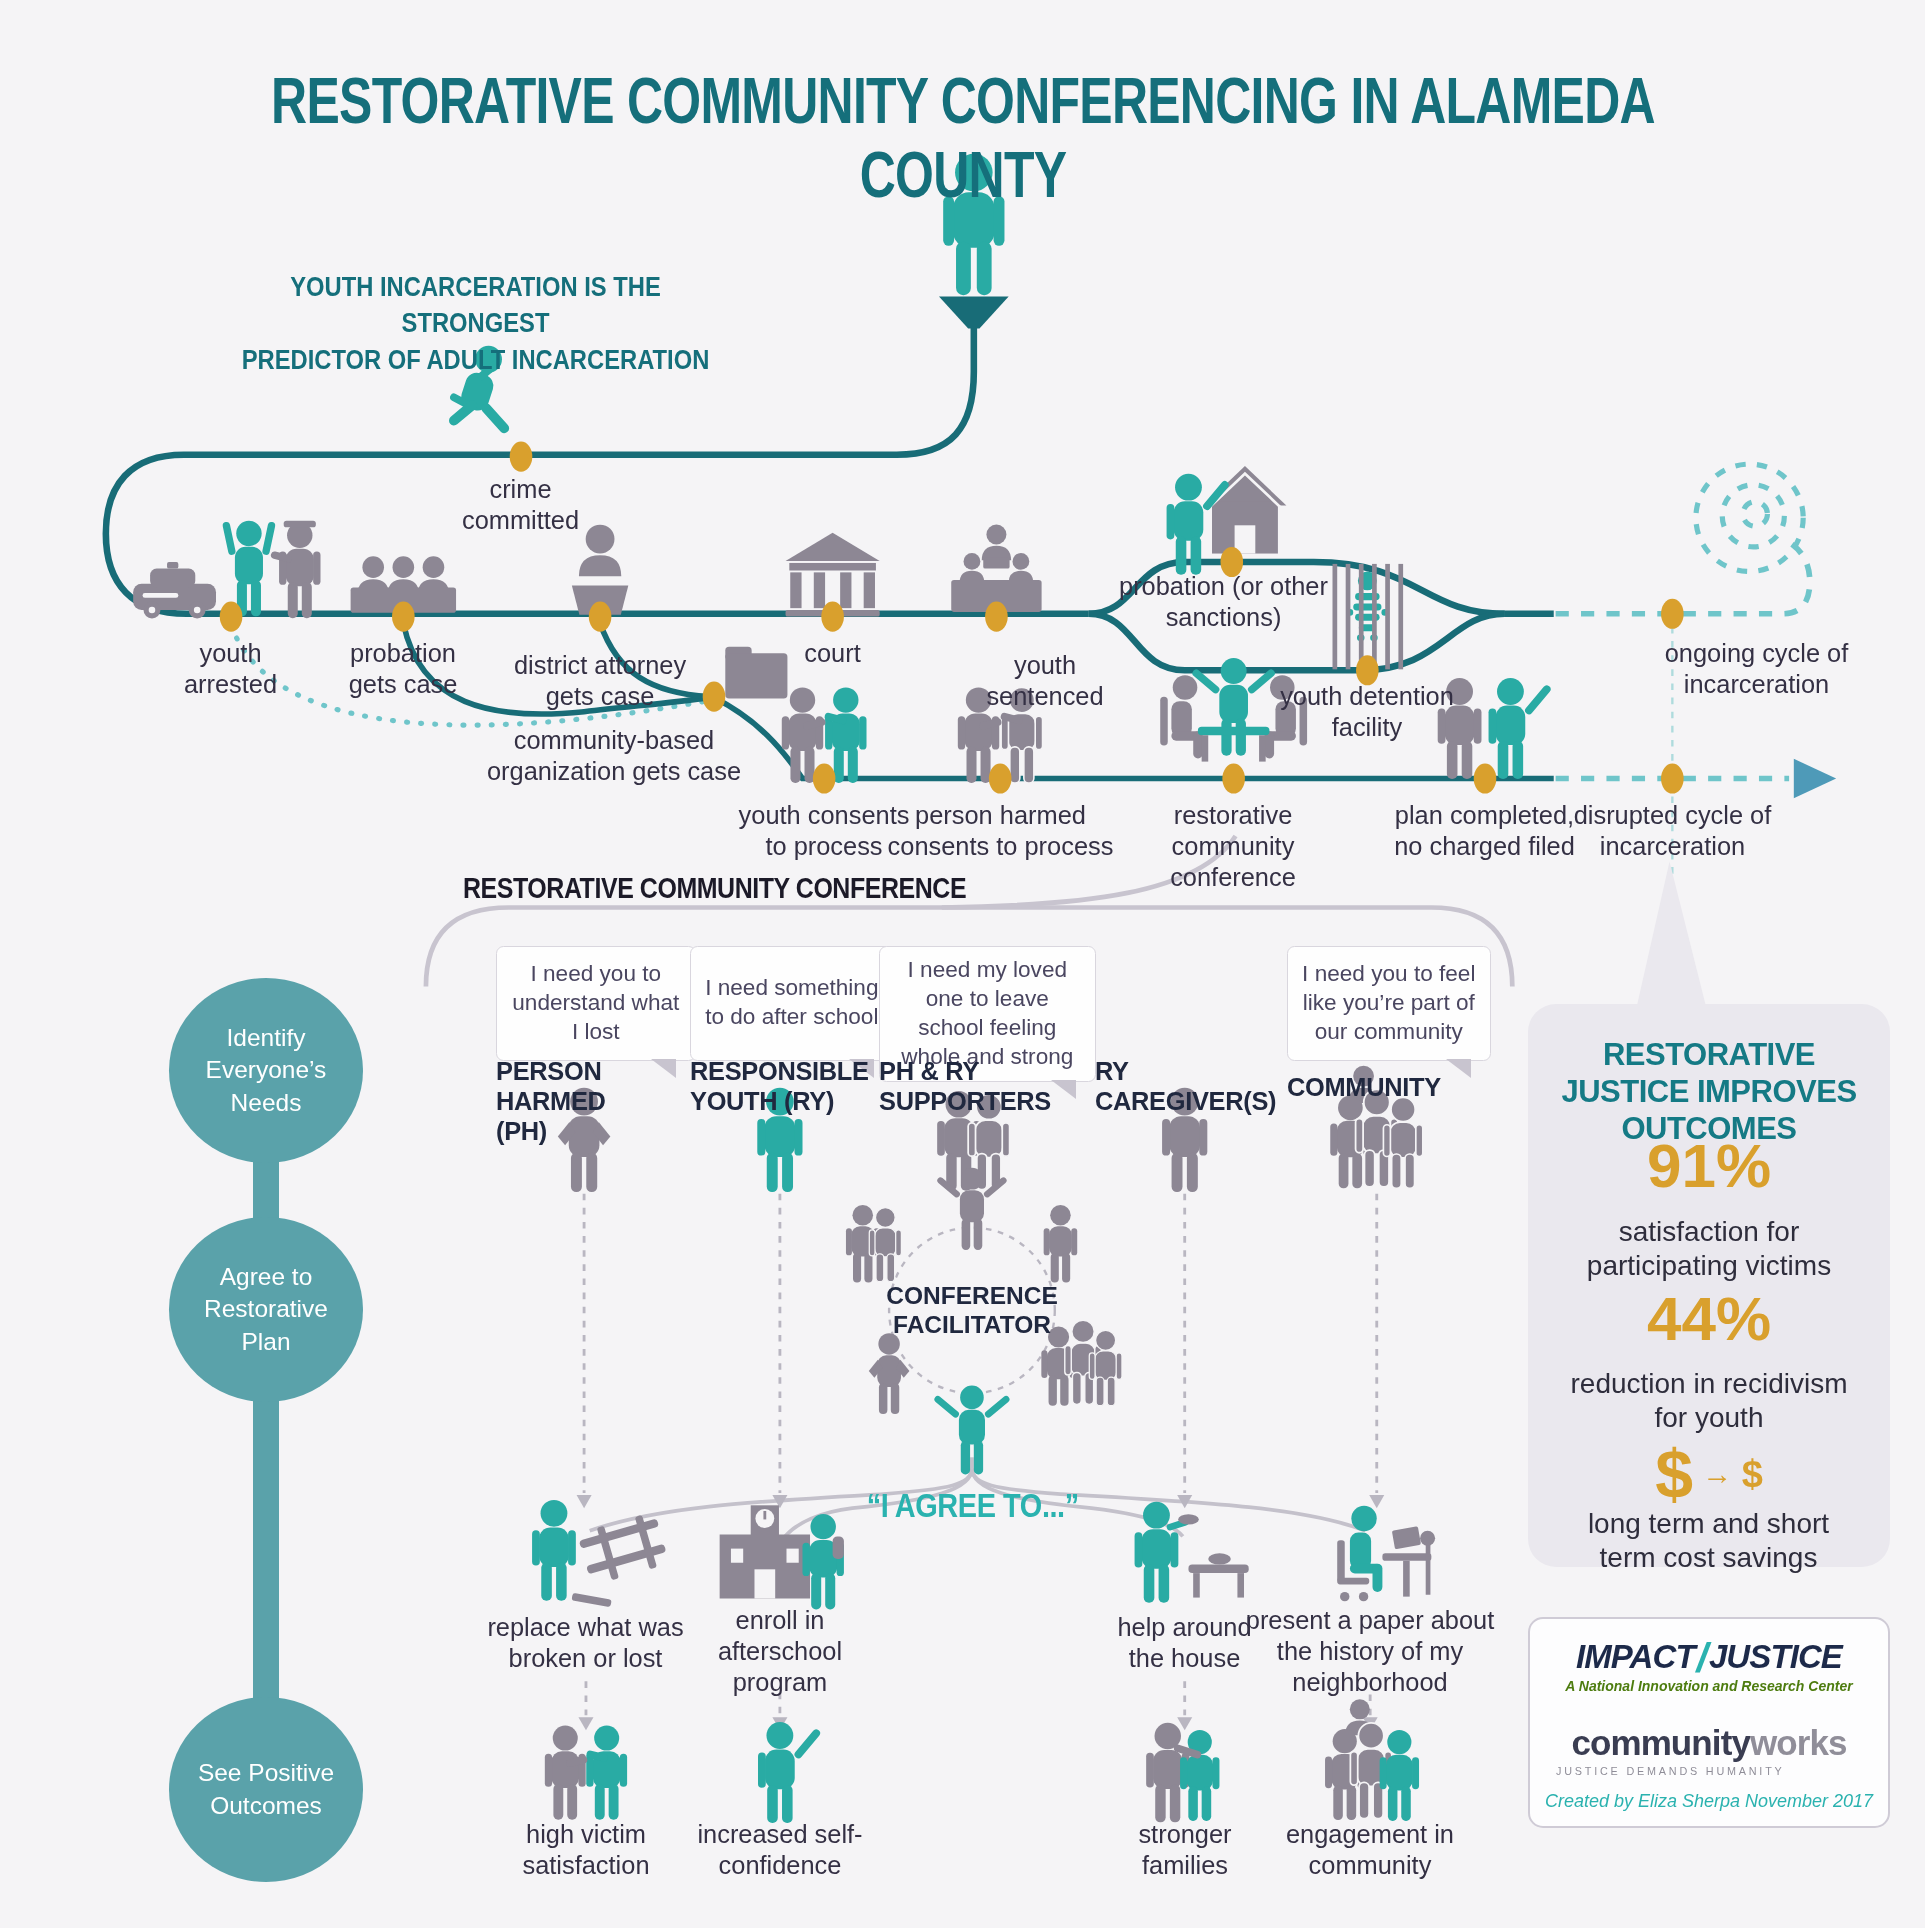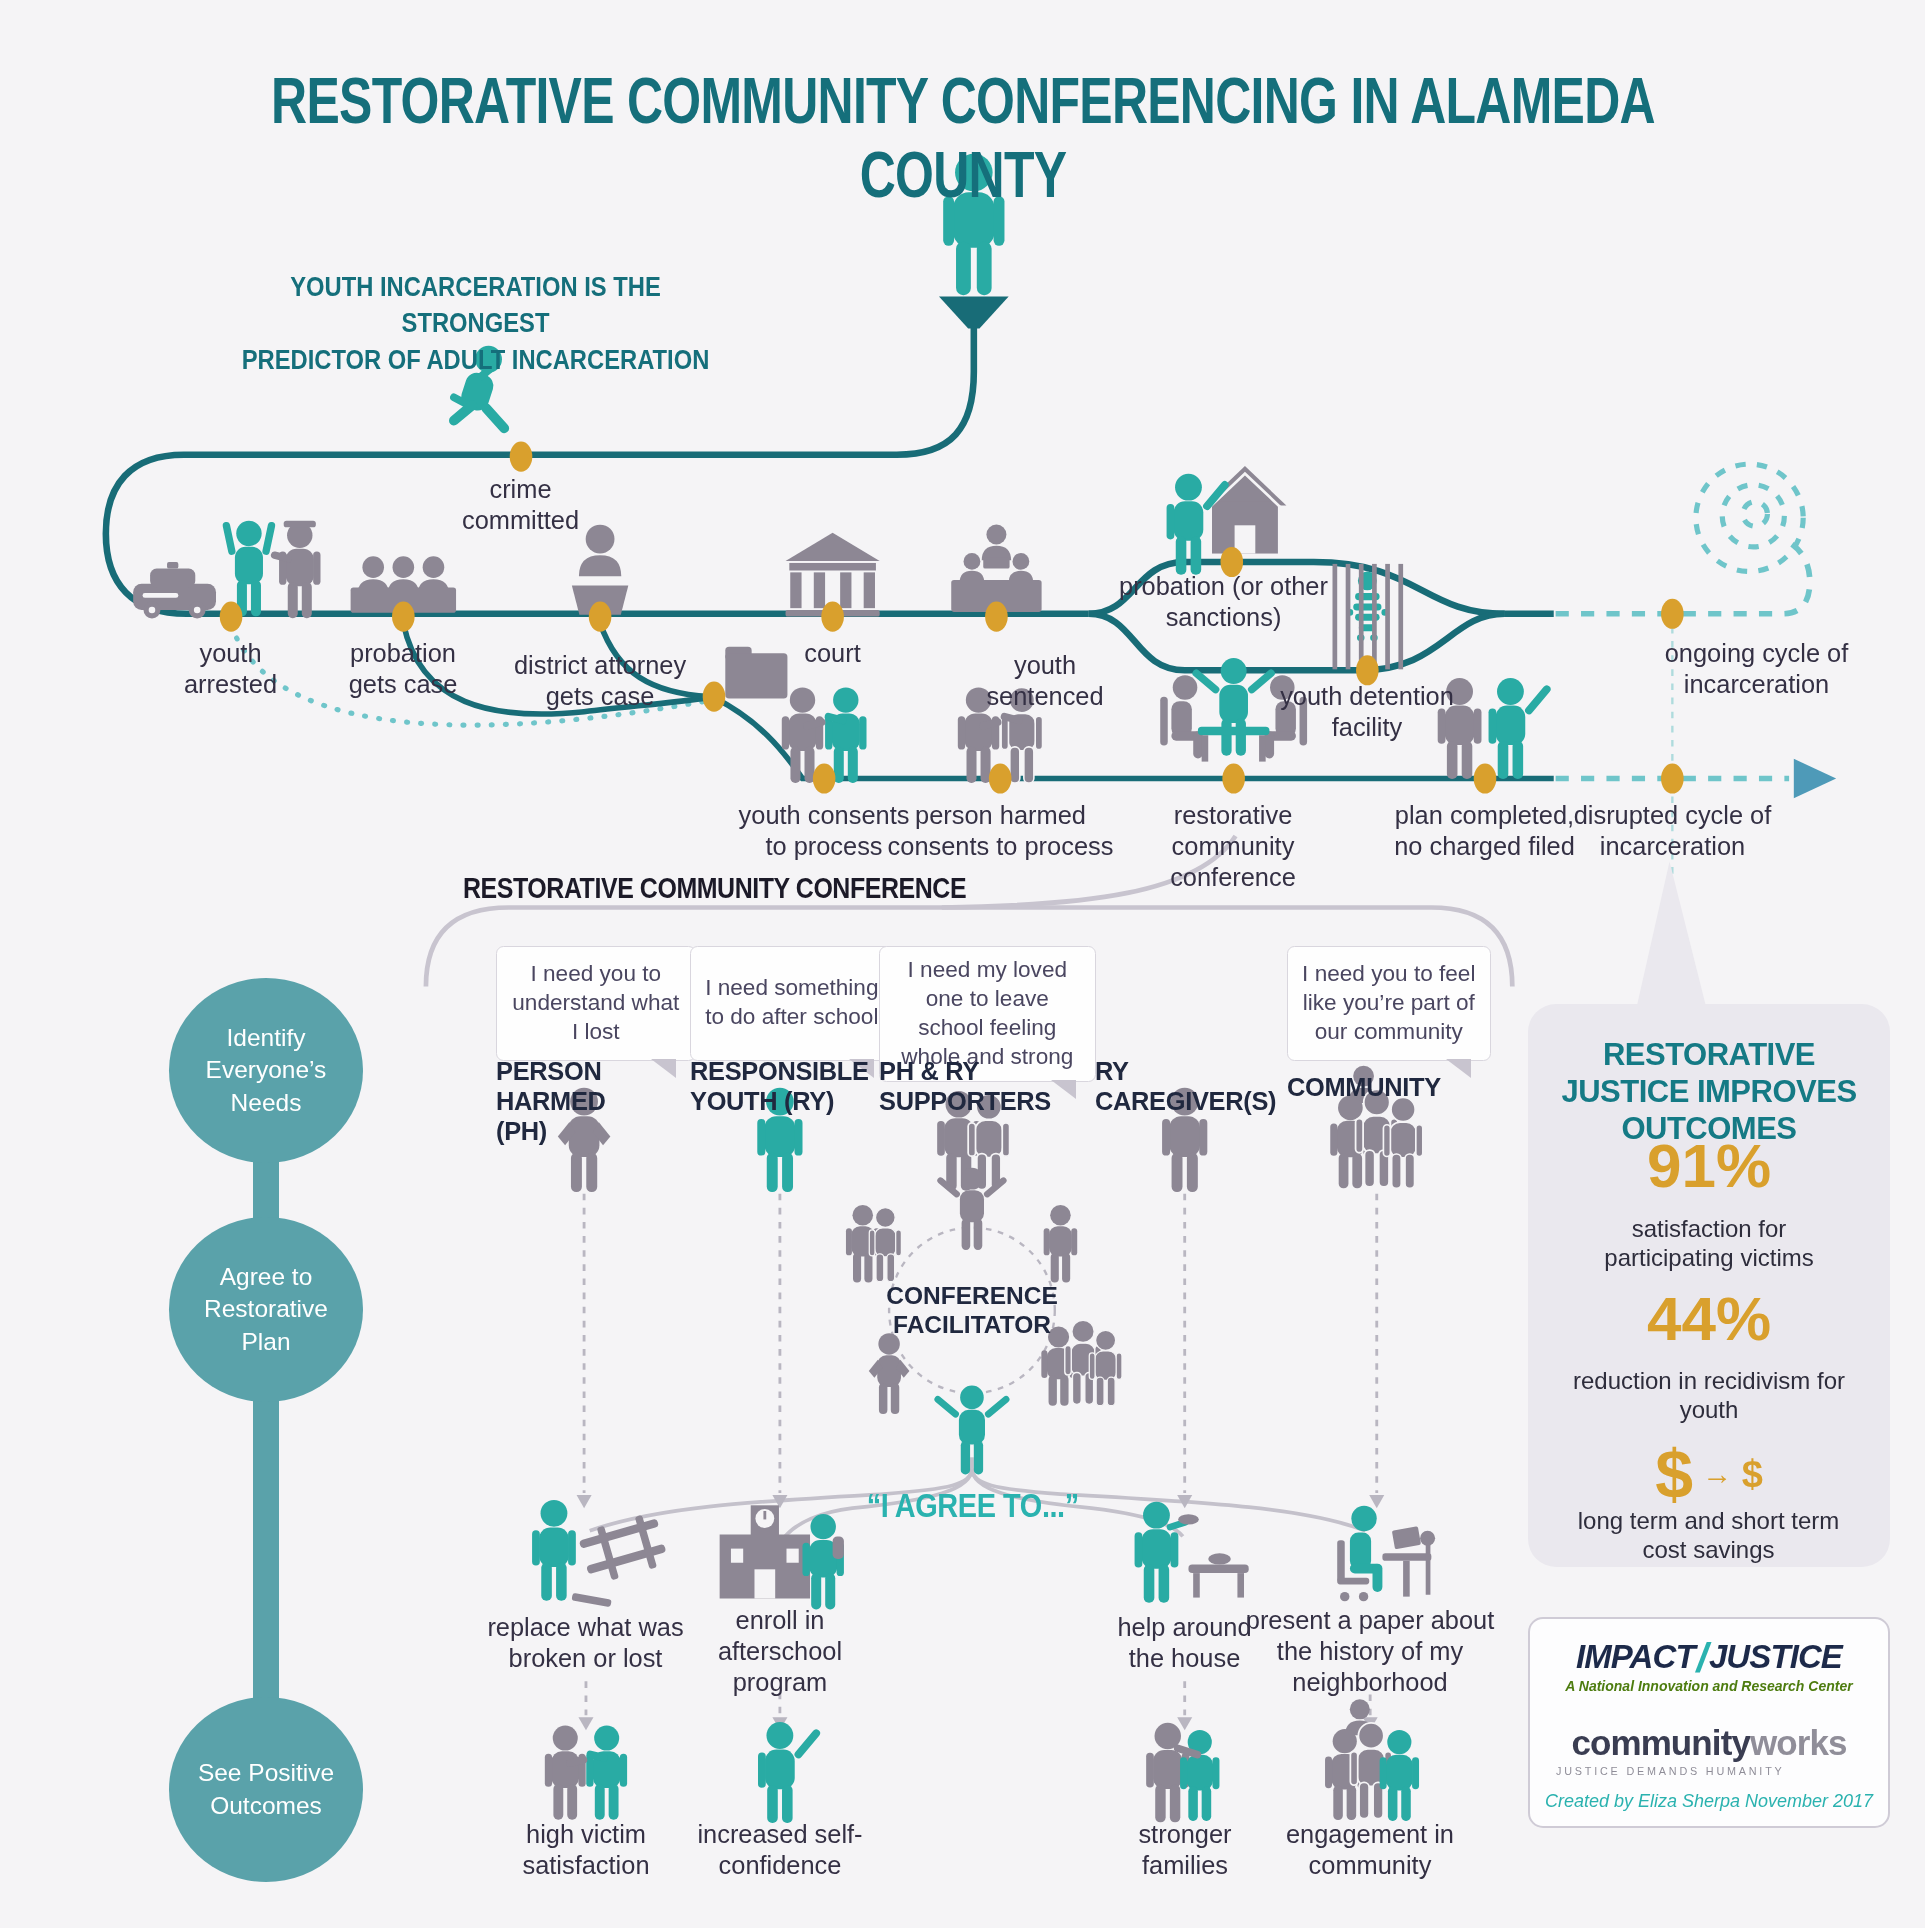--- a/index.html
+++ b/index.html
@@ -29,21 +29,21 @@
   .role{position:absolute;font-weight:bold;font-size:25.4px;color:var(--rolenavy);line-height:1.18;letter-spacing:-0.3px;}
   .facil{left:878px;top:1281px;width:188px;text-align:center;font-weight:bold;font-size:24.5px;color:var(--rolenavy);line-height:1.2;}
   .agree{left:832px;top:1486px;width:282px;text-align:center;font-size:34px;font-weight:bold;color:#2AB2AF;letter-spacing:-0.5px;}
   .albl,.olbl{position:absolute;color:var(--navy);font-size:25.4px;line-height:1.22;text-align:center;}
   .stepbar{left:253px;top:1064px;width:26px;height:734px;background:var(--circleteal);}
   .step{position:absolute;width:194px;height:185px;border-radius:50%;background:var(--circleteal);
         display:flex;align-items:center;justify-content:center;color:#fff;font-size:24.5px;line-height:1.32;text-align:center;}
   .panel{left:1528px;top:1004px;width:362px;height:563px;background:var(--panelgray);border-radius:28px;}
   .phead{left:1549px;top:1036px;width:320px;text-align:center;font-size:31px;font-weight:bold;color:#157A85;line-height:1.2;letter-spacing:-0.5px;}
   .pval{position:absolute;width:362px;left:1528px;text-align:center;font-size:62px;font-weight:bold;color:var(--gold);line-height:1;}
-  .plbl{position:absolute;left:1568px;width:282px;text-align:center;font-size:24px;color:#2E2D3C;line-height:1.2;}
+  .plbl{position:absolute;left:1568px;width:282px;text-align:center;font-size:28px;color:#2E2D3C;line-height:1.2;}
   .savings{left:1528px;top:1435px;width:362px;display:flex;align-items:center;justify-content:center;gap:9.4px;color:var(--gold);}
   .savings .big{font-size:68px;font-weight:bold;}
   .savings .arr{font-size:30px;}
   .savings .small{font-size:38px;font-weight:bold;}
   .card{left:1528px;top:1617px;width:362px;height:211px;background:#FDFDFE;border:2.8px solid #CFCBD6;border-radius:15px;}
   .ijlogo{left:1528px;top:1635px;width:362px;text-align:center;font-style:italic;font-weight:bold;color:#1D2A4A;font-size:33px;letter-spacing:-0.9px;}
   .ijlogo .slash{color:#2AB2AF;font-size:41px;vertical-align:-3.8px;margin:0 1.9px;}
   .ijtag{left:1528px;top:1678px;width:362px;text-align:center;font-size:14px;font-weight:bold;font-style:italic;color:#4d7c0f;}
   .cwlogo{left:1528px;top:1723px;width:362px;text-align:center;font-size:35px;font-weight:bold;letter-spacing:-0.9px;color:#3A3D52;}
   .cwlogo .works{color:#908E99;}
@@ -435,20 +435,21 @@
 <div class="lbl" style="left:445px;top:474px;width:151px;">crime committed</div>
 <div class="lbl" style="left:176px;top:638px;width:109px;">youth arrested</div>
 <div class="lbl" style="left:337px;top:638px;width:132px;">probation gets case</div>
 <div class="lbl" style="left:487px;top:650px;width:226px;">district attorney gets case</div>
 <div class="lbl" style="left:776px;top:638px;width:113px;">court</div>
 <div class="lbl" style="left:984px;top:650px;width:122px;">youth sentenced</div>
 <div class="lbl" style="left:1106px;top:571px;width:235px;">probation (or other sanctions)</div>
 <div class="lbl" style="left:1266px;top:681px;width:202px;">youth detention facility</div>
 <div class="lbl" style="left:1653px;top:638px;width:207px;">ongoing cycle of incarceration</div>
 
+<div class="lbl" style="left:468px;top:725px;width:292px;">community-based organization gets case</div>
 <div class="lbl" style="left:730px;top:800px;width:188px;">youth consents to process</div>
 <div class="lbl" style="left:876px;top:800px;width:249px;">person harmed consents to process</div>
 <div class="lbl" style="left:1153px;top:800px;width:160px;">restorative community conference</div>
 <div class="lbl" style="left:1381px;top:800px;width:207px;">plan completed, no charged filed</div>
 <div class="lbl" style="left:1569px;top:800px;width:207px;">disrupted cycle of incarceration</div>
 
 <div class="abs secthead"><span class="cond-l">RESTORATIVE COMMUNITY CONFERENCE</span></div>
 
 <div class="bubble" style="left:496px;top:946px;width:175px;">I need you to understand what I lost</div>
 <div class="bubble" style="left:690px;top:946px;width:179px;">I need something to do after school</div>

